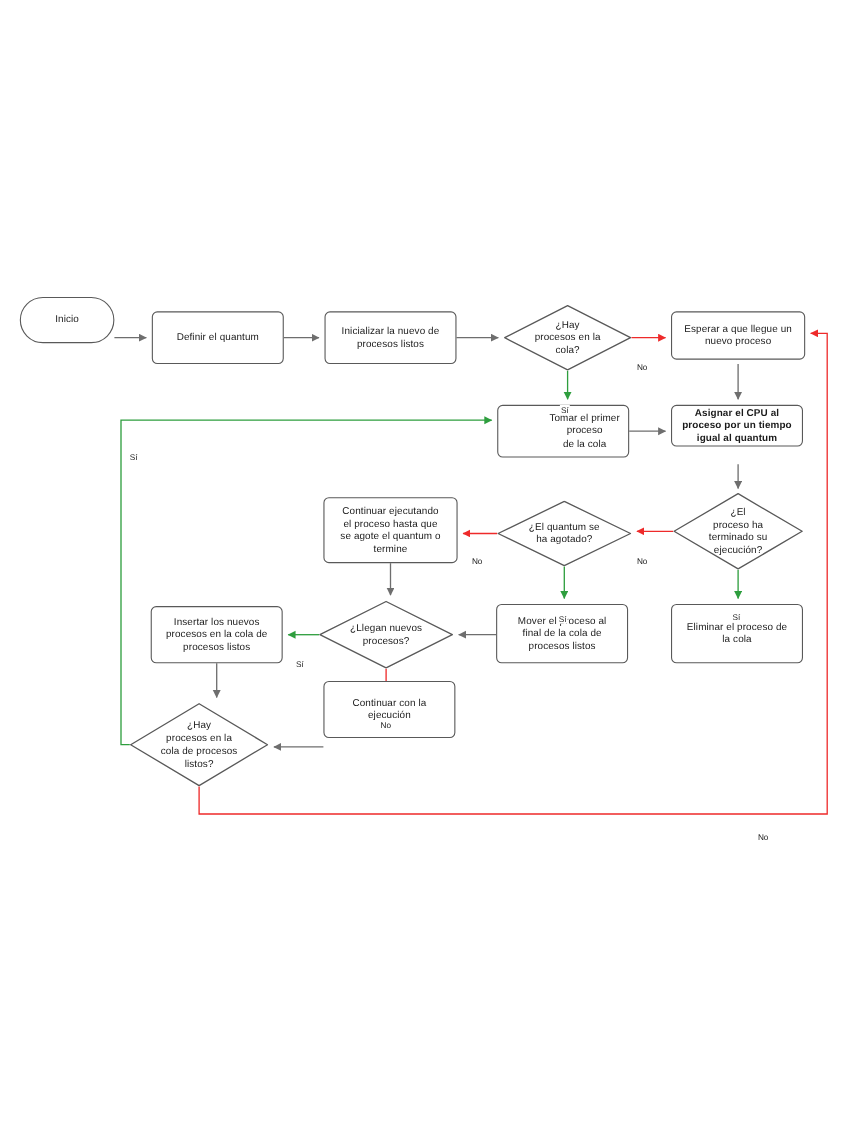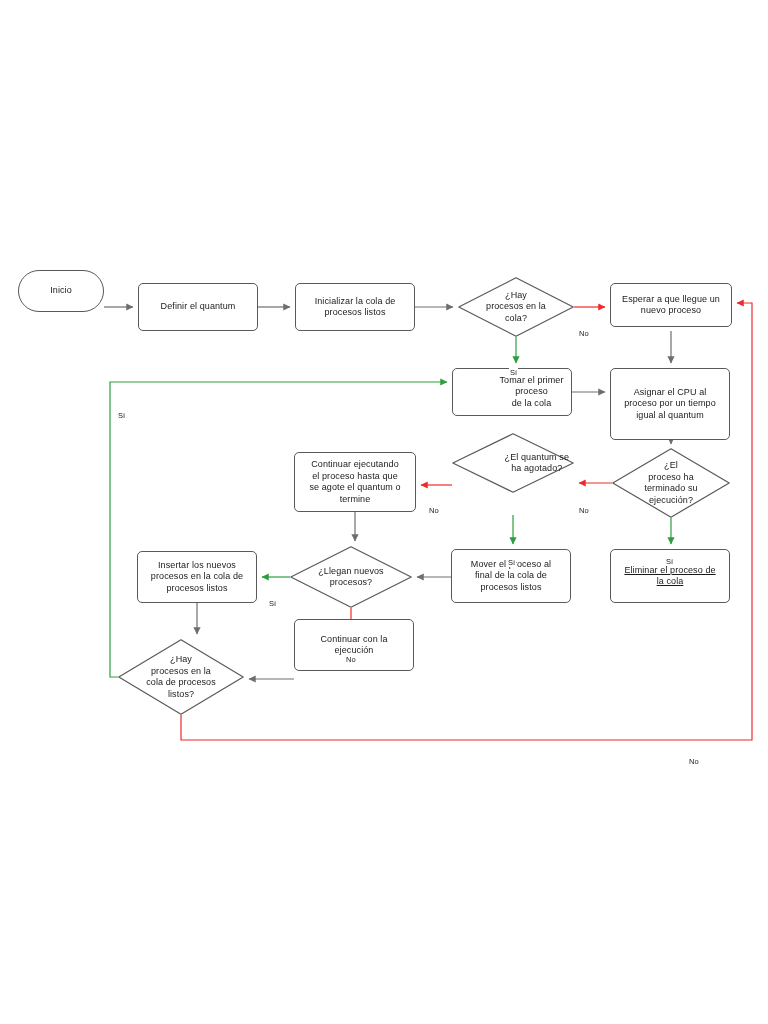--- a/index.html
+++ b/index.html
@@ -133,59 +133,59 @@
        (left loop up) --&gt; Tomar --&gt;
       <path d="M118,677 L110,677 L110,382 L447,382" stroke="#2e9e3e" marker-end="url(#ah-green)"></path>
        (bottom loop right then up) --&gt; Esperar --&gt;
       <path d="M181,715 L181,740 L752,740 L752,303 L737,303" stroke="#ee2a2a" marker-end="url(#ah-red)"></path>
     </g>
   </svg>
 
   <div id="nodes-layer">
       <div class="node terminator" style="left: 18px; top: 270px; width: 86px; height: 42px; text-align: center;"><span>Inicio</span></div>
       <div class="node rect" style="left: 138px; top: 283px; width: 120px; height: 48px;"><span>Definir el quantum</span></div>
-      <div class="node rect" style="left: 295px; top: 283px; width: 120px; height: 48px;"><span>Inicializar la cola de
+      <div class="node rect" style="left: 295px; top: 283px; width: 120px; height: 48px;"><span>Inicializar la nuevo de
 procesos listos</span></div>
       <div class="node diamond" style="left: 458px; top: 277px; width: 116px; height: 60px;"><svg class="diamond-shape" viewBox="0 0 116 60" preserveAspectRatio="none">
           <path d="M58,0.8 L115.2,30 L58,59.2 L0.8,30 Z" fill="#ffffff" stroke="#595959" stroke-width="1.2" stroke-linejoin="round"></path>
         </svg><div class="dlabel">¿Hay
 procesos en la
 cola?</div></div>
       <div class="node rect" style="left: 610px; top: 283px; width: 122px; height: 44px;"><span>Esperar a que llegue un
 nuevo proceso</span></div>
       <div class="node rect" style="left: 452px; top: 368px; width: 120px; height: 48px; padding-left: 44px;"><span>Tomar el primer proceso
 de la cola</span></div>
-      <div class="node rect" style="left: 610px; top: 368px; width: 120px; height: 72px;"><span>Asignar el CPU al
+      <div class="node rect" style="left: 610px; top: 368px; width: 120px; height: 38px; font-weight: bold;"><span>Asignar el CPU al
 proceso por un tiempo
 igual al quantum</span></div>
       <div class="node rect" style="left: 294px; top: 452px; width: 122px; height: 60px;"><span>Continuar ejecutando
 el proceso hasta que
 se agote el quantum o
 termine</span></div>
-      <div class="node diamond" style="left: 452px; top: 433px; width: 122px; height: 60px; justify-content: flex-end;"><svg class="diamond-shape" viewBox="0 0 122 60" preserveAspectRatio="none">
+      <div class="node diamond" style="left: 452px; top: 455px; width: 122px; height: 60px;"><svg class="diamond-shape" viewBox="0 0 122 60" preserveAspectRatio="none">
           <path d="M61,0.8 L121.2,30 L61,59.2 L0.8,30 Z" fill="#ffffff" stroke="#595959" stroke-width="1.2" stroke-linejoin="round"></path>
         </svg><div class="dlabel">¿El quantum se
 ha agotado?</div></div>
       <div class="node diamond" style="left: 612px; top: 448px; width: 118px; height: 70px;"><svg class="diamond-shape" viewBox="0 0 118 70" preserveAspectRatio="none">
           <path d="M59,0.8 L117.2,35 L59,69.2 L0.8,35 Z" fill="#ffffff" stroke="#595959" stroke-width="1.2" stroke-linejoin="round"></path>
         </svg><div class="dlabel">¿El
 proceso ha
 terminado su
 ejecución?</div></div>
       <div class="node rect" style="left: 137px; top: 551px; width: 120px; height: 52px;"><span>Insertar los nuevos
 procesos en la cola de
 procesos listos</span></div>
       <div class="node diamond" style="left: 290px; top: 546px; width: 122px; height: 62px;"><svg class="diamond-shape" viewBox="0 0 122 62" preserveAspectRatio="none">
           <path d="M61,0.8 L121.2,31 L61,61.2 L0.8,31 Z" fill="#ffffff" stroke="#595959" stroke-width="1.2" stroke-linejoin="round"></path>
         </svg><div class="dlabel">¿Llegan nuevos
 procesos?</div></div>
       <div class="node rect" style="left: 451px; top: 549px; width: 120px; height: 54px;"><span>Mover el proceso al
 final de la cola de
 procesos listos</span></div>
-      <div class="node rect" style="left: 610px; top: 549px; width: 120px; height: 54px; text-decoration: underline;"><span>Eliminar el proceso de
+      <div class="node rect" style="left: 610px; top: 549px; width: 120px; height: 54px;"><span>Eliminar el proceso de
 la cola</span></div>
       <div class="node diamond" style="left: 118px; top: 639px; width: 126px; height: 76px;"><svg class="diamond-shape" viewBox="0 0 126 76" preserveAspectRatio="none">
           <path d="M63,0.8 L125.2,38 L63,75.2 L0.8,38 Z" fill="#ffffff" stroke="#595959" stroke-width="1.2" stroke-linejoin="round"></path>
         </svg><div class="dlabel">¿Hay
 procesos en la
 cola de procesos
 listos?</div></div>
       <div class="node rect" style="left: 294px; top: 619px; width: 120px; height: 52px;"><span>Continuar con la
 ejecución</span></div>
     </div>

